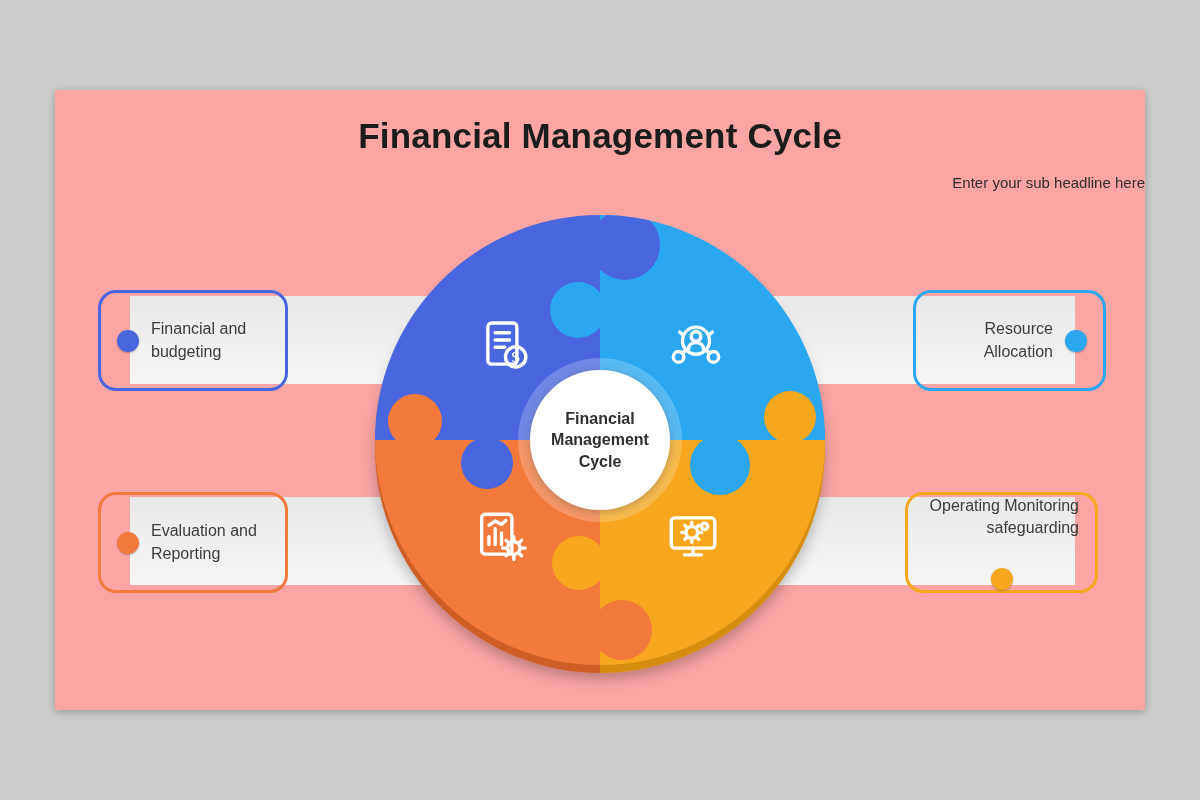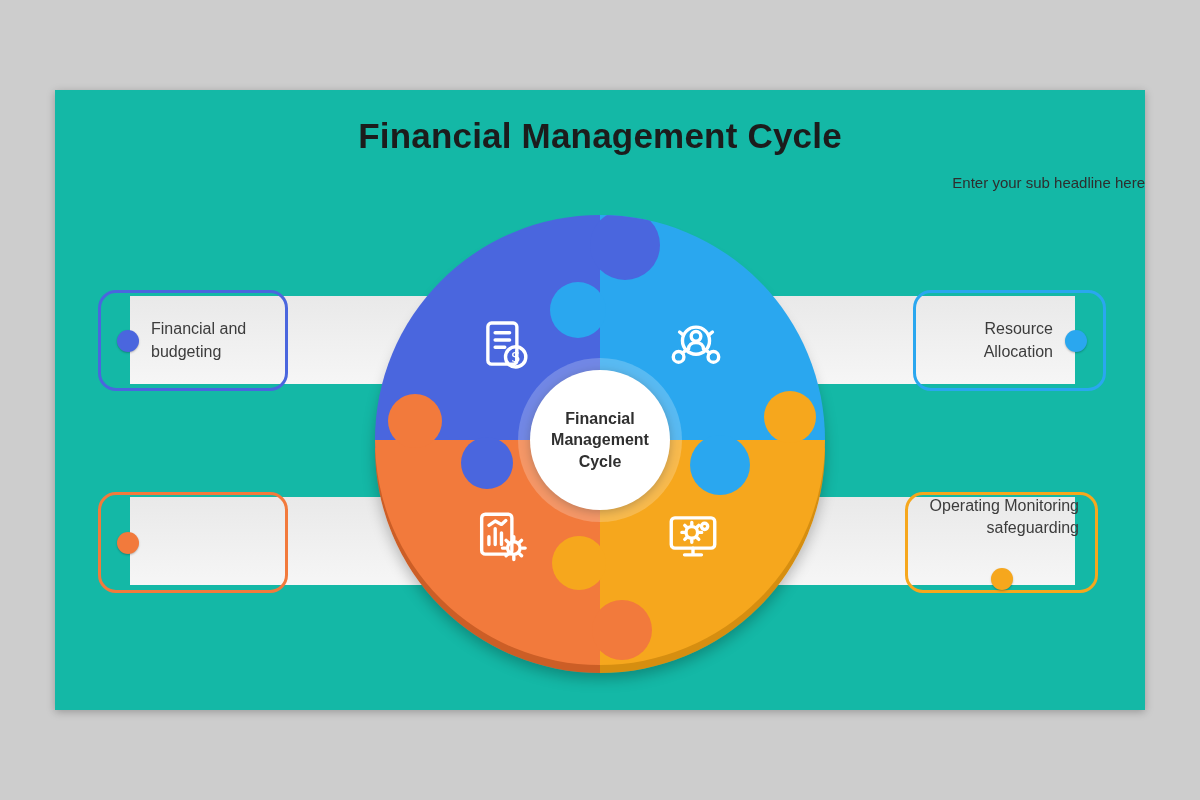--- a/index.html
+++ b/index.html
@@ -5,21 +5,21 @@
   * { margin:0; padding:0; box-sizing:border-box; }
   html,body { width:1200px; height:800px; }
   body {
     font-family: "Liberation Sans", sans-serif;
     background:#cdcdcd;
     position:relative;
     overflow:hidden;
   }
   .slide {
     position:absolute; left:55px; top:90px; width:1090px; height:620px;
-    background:#14b8a6;
+    background:#fca5a5;
     box-shadow:0 2px 8px rgba(0,0,0,0.25);
   }
   .title {
     position:absolute; top:26px; left:0; width:100%;
     text-align:center; font-size:35px; font-weight:600; color:#1c1c1c;
     letter-spacing:0.2px;
   }
   .subtitle {
     position:absolute; top:84px; left:0; width:100%;
     text-align:right; font-size:15px; color:#2e2e2e;
@@ -120,20 +120,21 @@
     <span class="label">Financial and budgeting</span>
   </div>
 
   <div class="callout callout-right row-top c-lightblue">
     <span class="label">Resource Allocation</span>
     <span class="dot"></span>
   </div>
 
   <div class="callout callout-left row-bottom c-orange">
     <span class="dot"></span>
+    <span class="label">Evaluation and Reporting</span>
   </div>
 
   <div class="callout callout-right row-bottom c-amber">
     <span class="label">Operating Monitoring safeguarding</span>
     <span class="dot"></span>
   </div>
 
   <div class="wheel-rim"></div>
   <div class="wheel">
 

